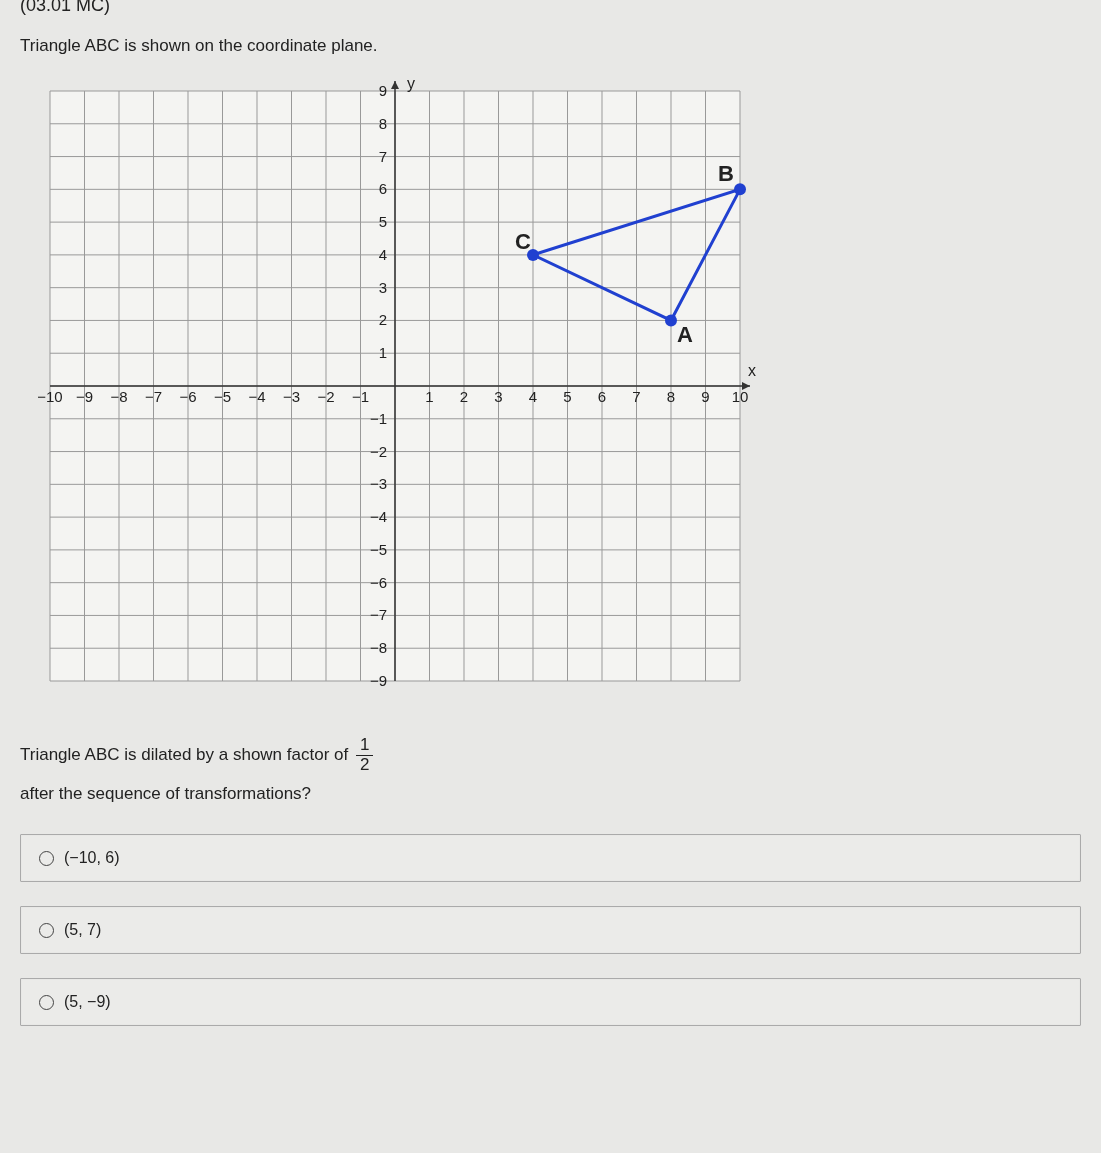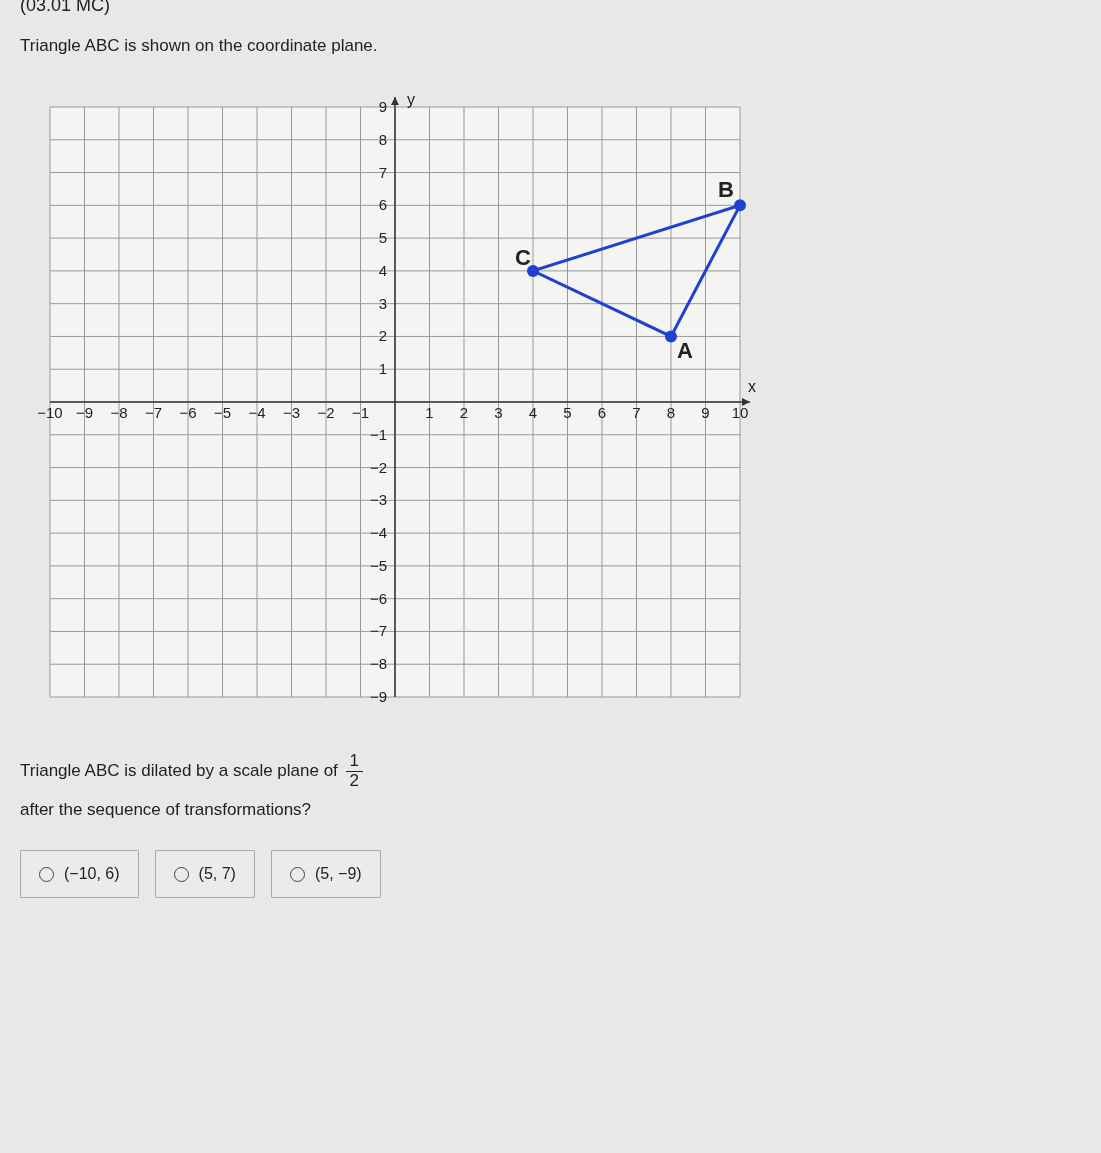--- a/index.html
+++ b/index.html
@@ -10,21 +10,21 @@
       color: #222;
       font-size: 17px;
       width: 1101px;
     }
     .header-code {
       font-size: 18px;
       margin-bottom: 20px;
       margin-top: -5px;
     }
     .question-intro {
-      margin-bottom: 31px;
+      margin-bottom: 15px;
       font-size: 17px;
     }
     .chart-container {
       position: relative;
       width: 740px;
       height: 640px;
       margin: 0 auto 25px 10px;
     }
     svg { display: block; }
     .gridline { stroke: #999; stroke-width: 1; }
@@ -41,21 +41,21 @@
     }
     .frac {
       display: inline-block;
       vertical-align: middle;
       text-align: center;
       line-height: 1.1;
       margin: 0 3px;
     }
     .frac .num { display: block; border-bottom: 1.5px solid #222; padding: 0 4px; }
     .frac .den { display: block; padding: 0 4px; }
-    .options { display: flex; flex-direction: row; gap: 16px; border-radius: 20px; }
+    .options { display: flex; flex-direction: column; gap: 24px; border-radius: 20px; }
     .option {
       border: 1px solid #aaa;
       background: #ebebe9;
       padding: 14px 18px;
       border-radius: 1px;
       cursor: pointer;
       display: flex;
       align-items: center;
       gap: 10px;
       box-shadow: inset 0 0 2px rgba(0,0,0,0.05);
@@ -166,21 +166,21 @@
       <circle cx="641" cy="249.44444444444446" r="6" class="tri-pt"></circle>
       <circle cx="710" cy="118.33333333333333" r="6" class="tri-pt"></circle>
       <circle cx="502.99999999999994" cy="183.88888888888889" r="6" class="tri-pt"></circle>
       <text x="647" y="271.44444444444446" class="pt-label">A</text>
       <text x="688" y="110.33333333333333" class="pt-label">B</text>
       <text x="484.99999999999994" y="177.88888888888889" class="pt-label">C</text>
     </svg>
 </div>
 
 <div class="question-text">
-  <span>Triangle ABC is dilated by a scale plane of </span><span class="frac"><span class="num">1</span><span class="den">2</span></span>
+  <span>Triangle ABC is dilated by a shown factor of </span><span class="frac"><span class="num">1</span><span class="den">2</span></span>
   <br>
   <span>after the sequence of transformations?</span>
 </div>
 
 <div class="options">
   <div class="option">
     <span class="radio"></span>
     <span class="option-label">(−10, 6)</span>
   </div>
   <div class="option">

